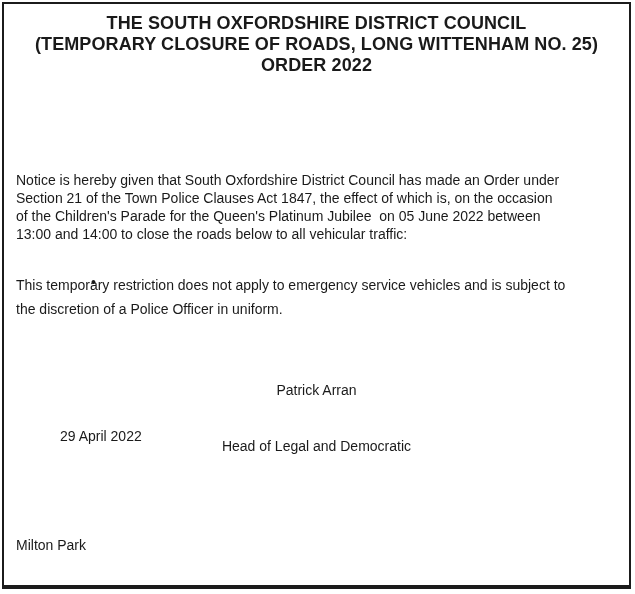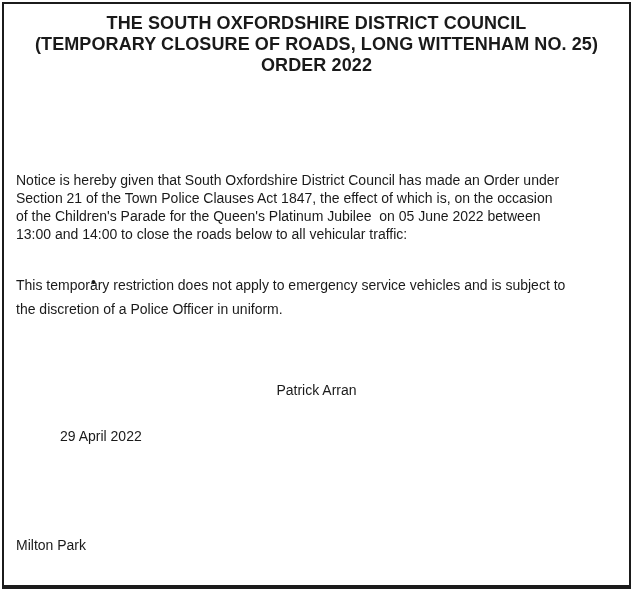--- a/index.html
+++ b/index.html
@@ -111,20 +111,21 @@
     <div class="road-item">
       <span class="bullet">•</span>
     </div>
   </div>
 
   <div class="block restriction">This temporary restriction does not apply to emergency service vehicles and is subject to
 the discretion of a Police Officer in uniform.</div>
 
   <div class="block signature">
     <div>Patrick Arran</div>
+    <div>Head of Legal and Democratic</div>
   </div>
 
   <div class="block date">29 April 2022</div>
 
   <div class="block address">
     <div>Milton Park</div>
     
     
   </div>
 

